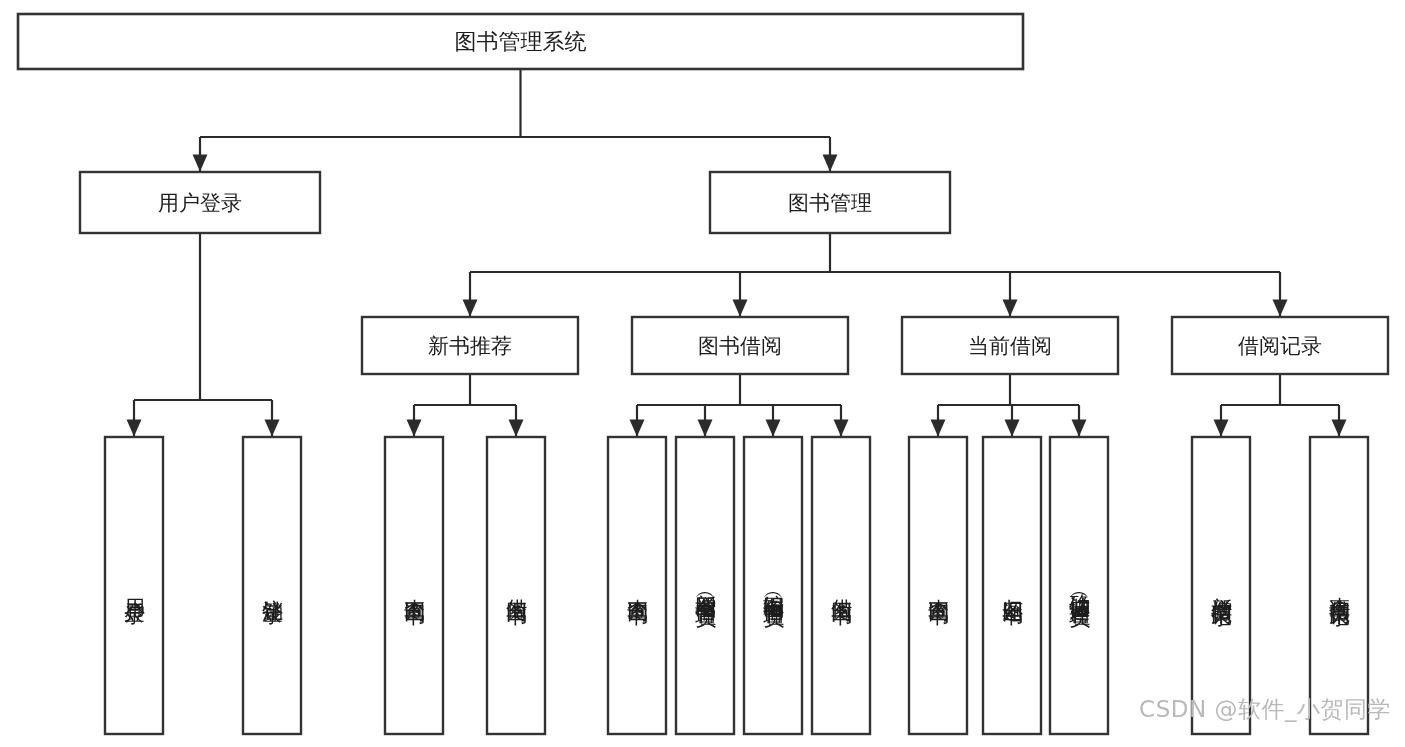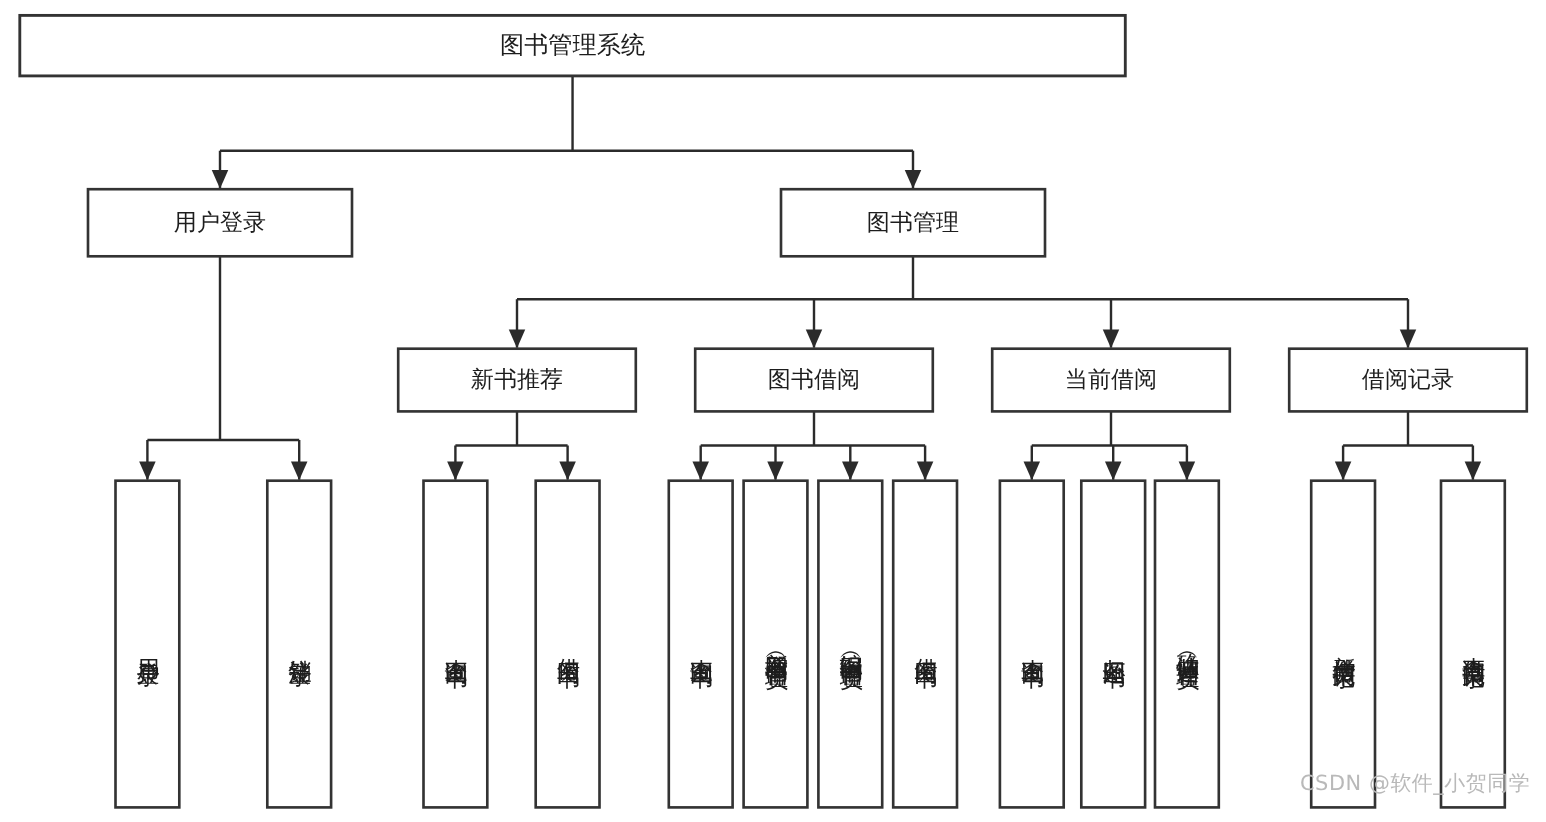--- a/index.html
+++ b/index.html
@@ -74,21 +74,21 @@
     line-height: 1.32;
     letter-spacing: 2px;
     white-space: nowrap;
     text-align: center;
   }
   .watermark {
     position: absolute;
     right: 14px;
     bottom: 6px;
     font-family: "DejaVu Sans", "Liberation Sans", sans-serif;
-    font-size: 19px;
+    font-size: 23px;
     color: #b9b9b9;
     letter-spacing: 0.5px;
     user-select: none;
     white-space: nowrap;
   }
 </style>
 </head>
 <body>
 
 <div id="diagram-root">

